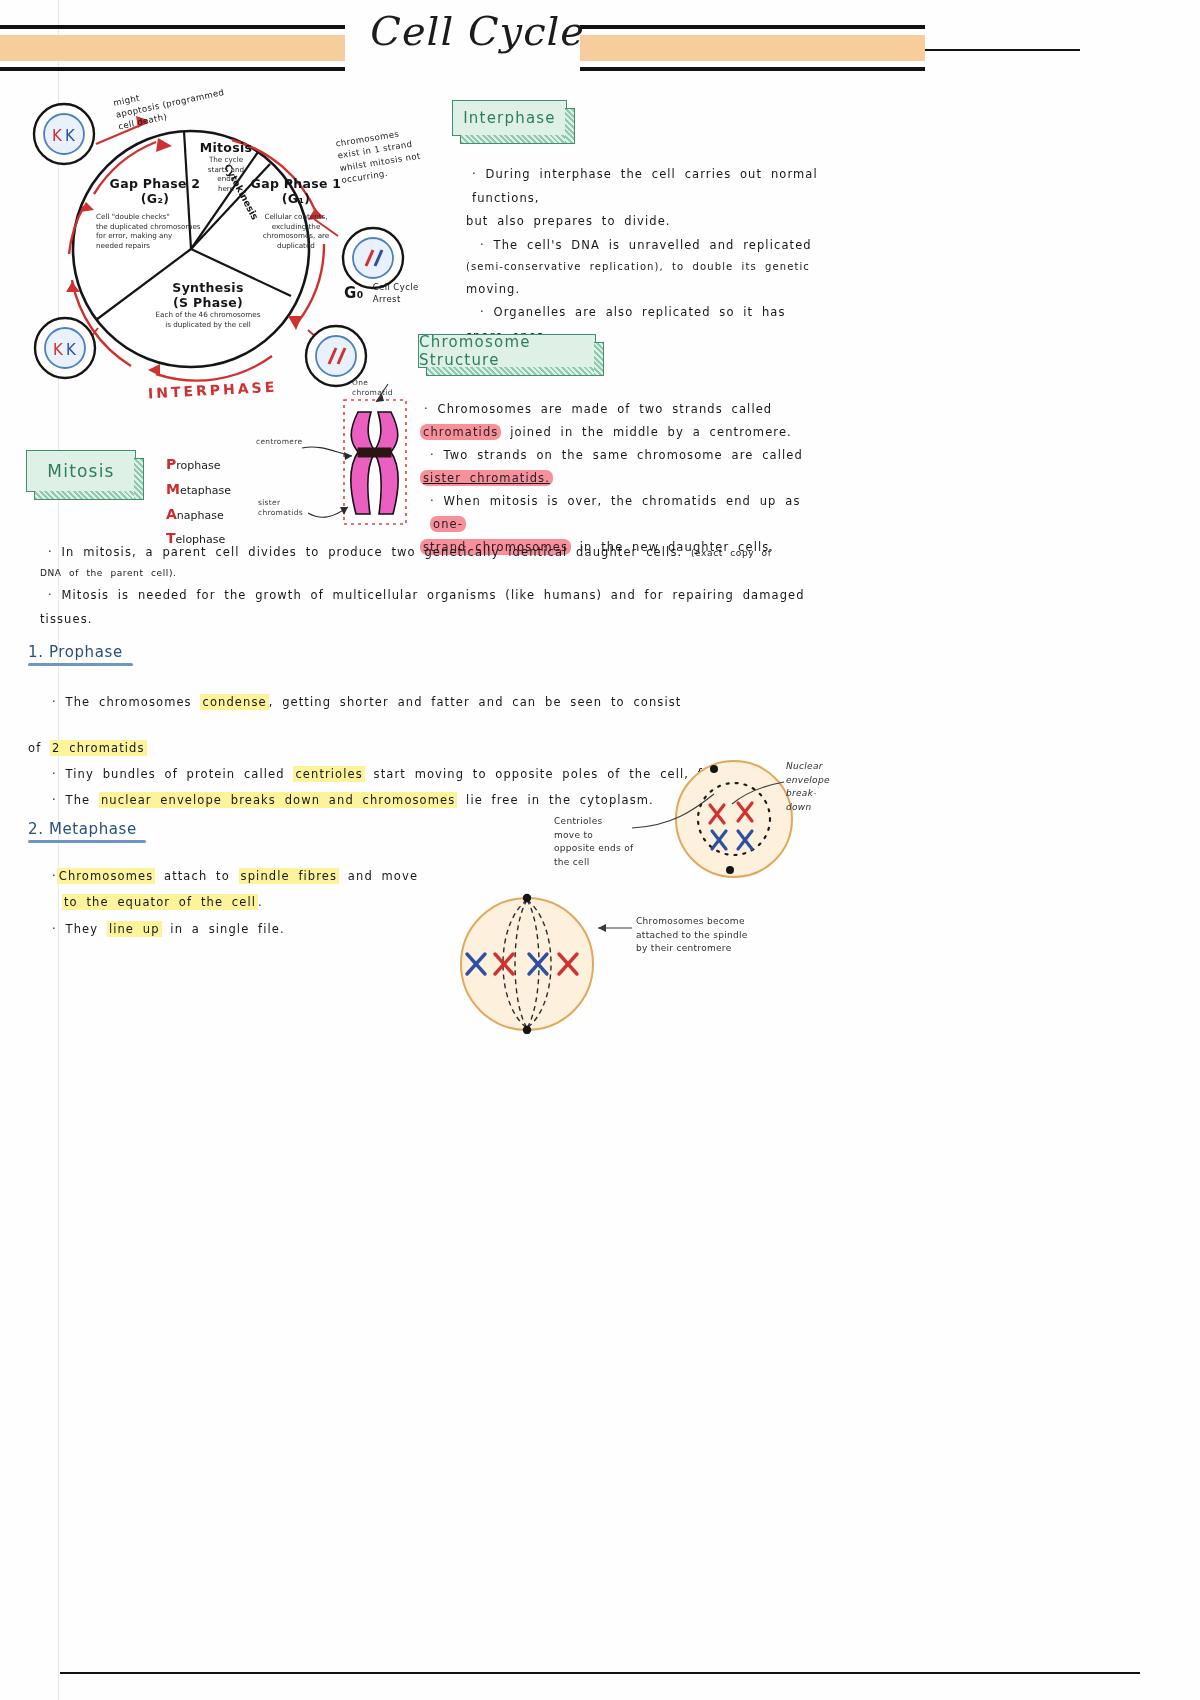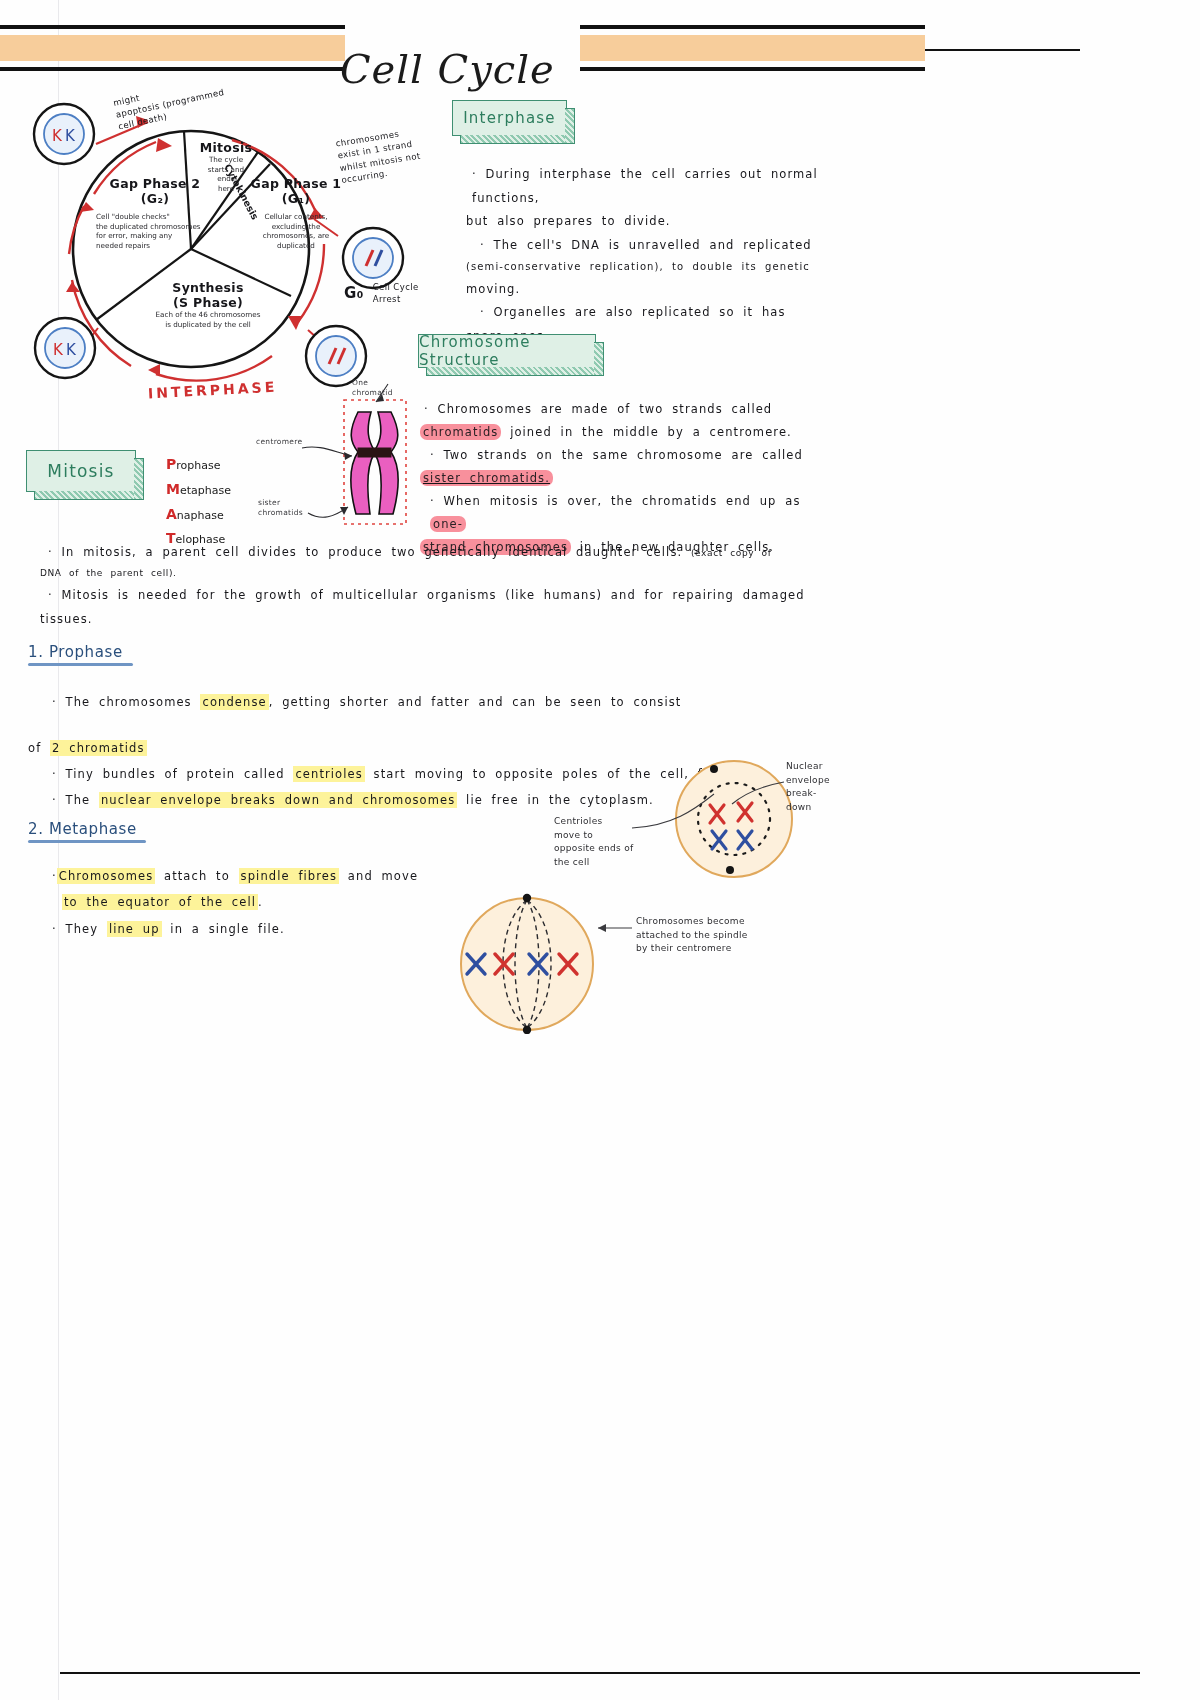--- a/index.html
+++ b/index.html
@@ -41,28 +41,27 @@
   .band-left  { left: 0px;   width: 345px; }
   .band-right { left: 580px; width: 345px; }
   .band-tail {
     position: absolute;
     left: 925px; top: 27px; width: 155px; height: 2px;
     background: #111;
   }
   .page-title {
     position: absolute;
     left: 340px; top: 8px; width: 245px;
-    text-align: left;
+    text-align: right;
     font-family: "DejaVu Serif", serif;
     font-size: 40px;
     font-weight: 400;
     letter-spacing: 1px;
     color: #1b1b1b;
     font-style: italic;
-    margin-top: 38px;
   }
 
   
   .hw {
     font-family: "DejaVu Sans", sans-serif;
     color: #17171b;
     line-height: 1.55;
     letter-spacing: 0.4px;
   }
   .hw-xs { font-size: 8.5px; }
@@ -473,21 +472,21 @@
         <line x1="52" y1="48" x2="38" y2="66" stroke="#d0322f"></line>
         <line x1="66" y1="46" x2="80" y2="64" stroke="#d0322f"></line>
         <line x1="80" y1="46" x2="66" y2="64" stroke="#d0322f"></line>
         <line x1="40" y1="74" x2="54" y2="92" stroke="#2f4fa0"></line>
         <line x1="54" y1="74" x2="40" y2="92" stroke="#2f4fa0"></line>
         <line x1="66" y1="74" x2="80" y2="92" stroke="#2f4fa0"></line>
         <line x1="80" y1="74" x2="66" y2="92" stroke="#2f4fa0"></line>
       </g>
     </svg>
   </div>
-  <div class="diag-note" style="left:786px; top:760px; white-space:pre-line;">Nuclear
+  <div class="diag-note" style="left:786px; top:760px; white-space:pre-line;font-style:italic;">Nuclear
 envelope
 break-
 down</div>
   <div class="diag-note" style="left:554px; top:815px; white-space:pre-line;">Centrioles
 move to
 opposite ends of
 the cell</div>
   <svg style="position:absolute; left:622px; top:770px;" width="170" height="90">
     <path d="M162 12 C140 16, 122 24, 110 34" fill="none" stroke="#3a3a3e" stroke-width="1.1"></path>
     <path d="M10 58 C50 56, 72 40, 92 24" fill="none" stroke="#3a3a3e" stroke-width="1.1"></path>

